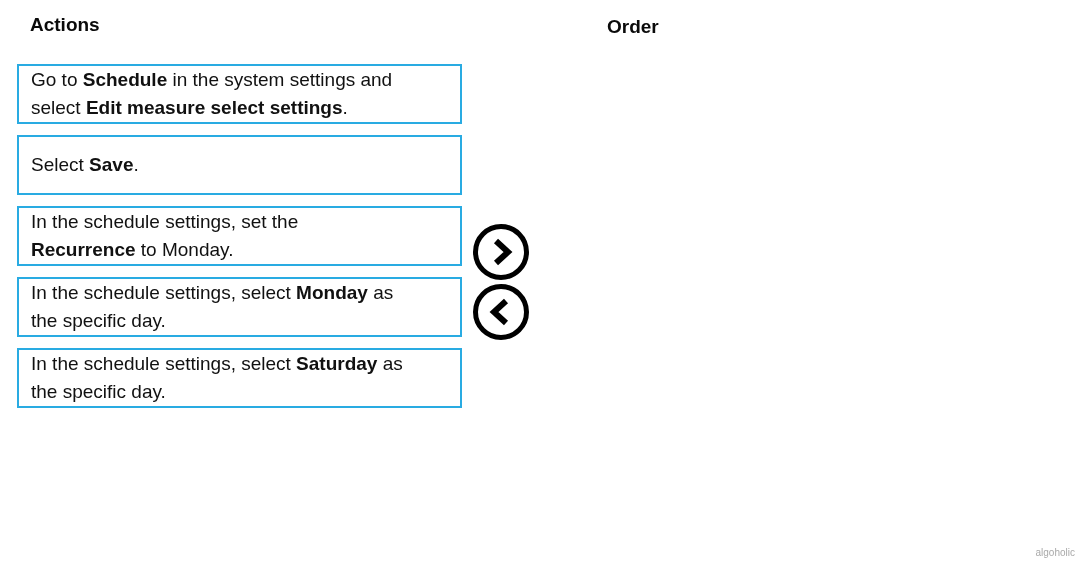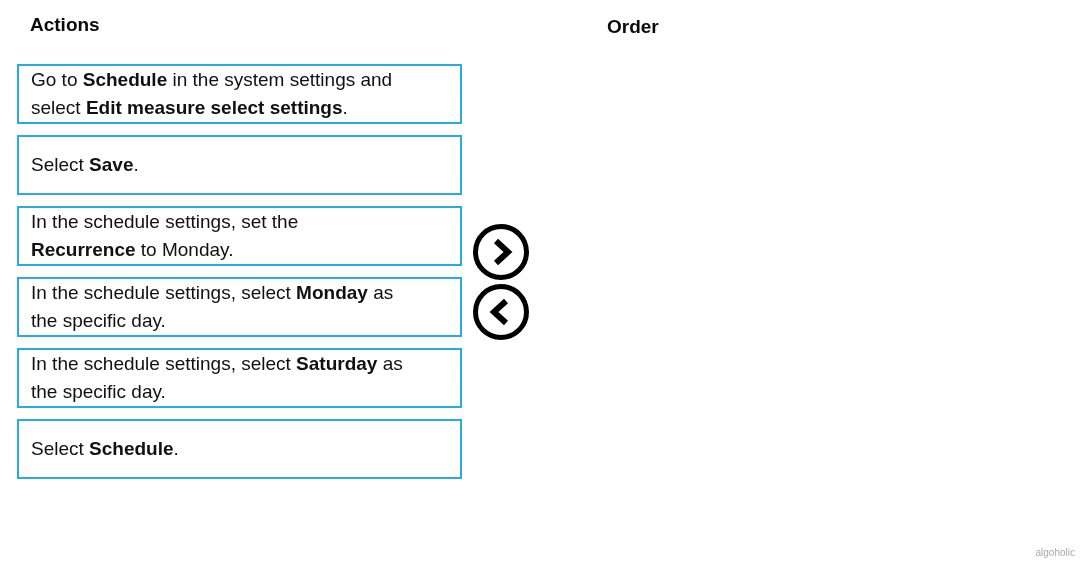--- a/index.html
+++ b/index.html
@@ -103,23 +103,20 @@
 </span><span class="b">Recurrence</span><span> to Monday.</span></div>
   </div>
       <div class="action-box">
     <div class="action-text"><span>In the schedule settings, select </span><span class="b">Monday</span><span> as
 the specific day.</span></div>
   </div>
       <div class="action-box">
     <div class="action-text"><span>In the schedule settings, select </span><span class="b">Saturday</span><span> as
 the specific day.</span></div>
   </div>
-      <div class="action-box">
-    <div class="action-text"><span>Select </span><span class="b">Schedule</span><span>.</span></div>
-  </div>
     </div>
 
   <div class="order-dropzone"></div>
 
   <div class="arrow-stack">
     <button class="circle-btn">
       <span>
         <svg width="34" height="34" viewBox="0 0 34 34">
           <path d="M12 6 L24 17 L12 28" fill="none" stroke="#000" stroke-width="6" stroke-linecap="butt" stroke-linejoin="miter"></path>
         </svg>

